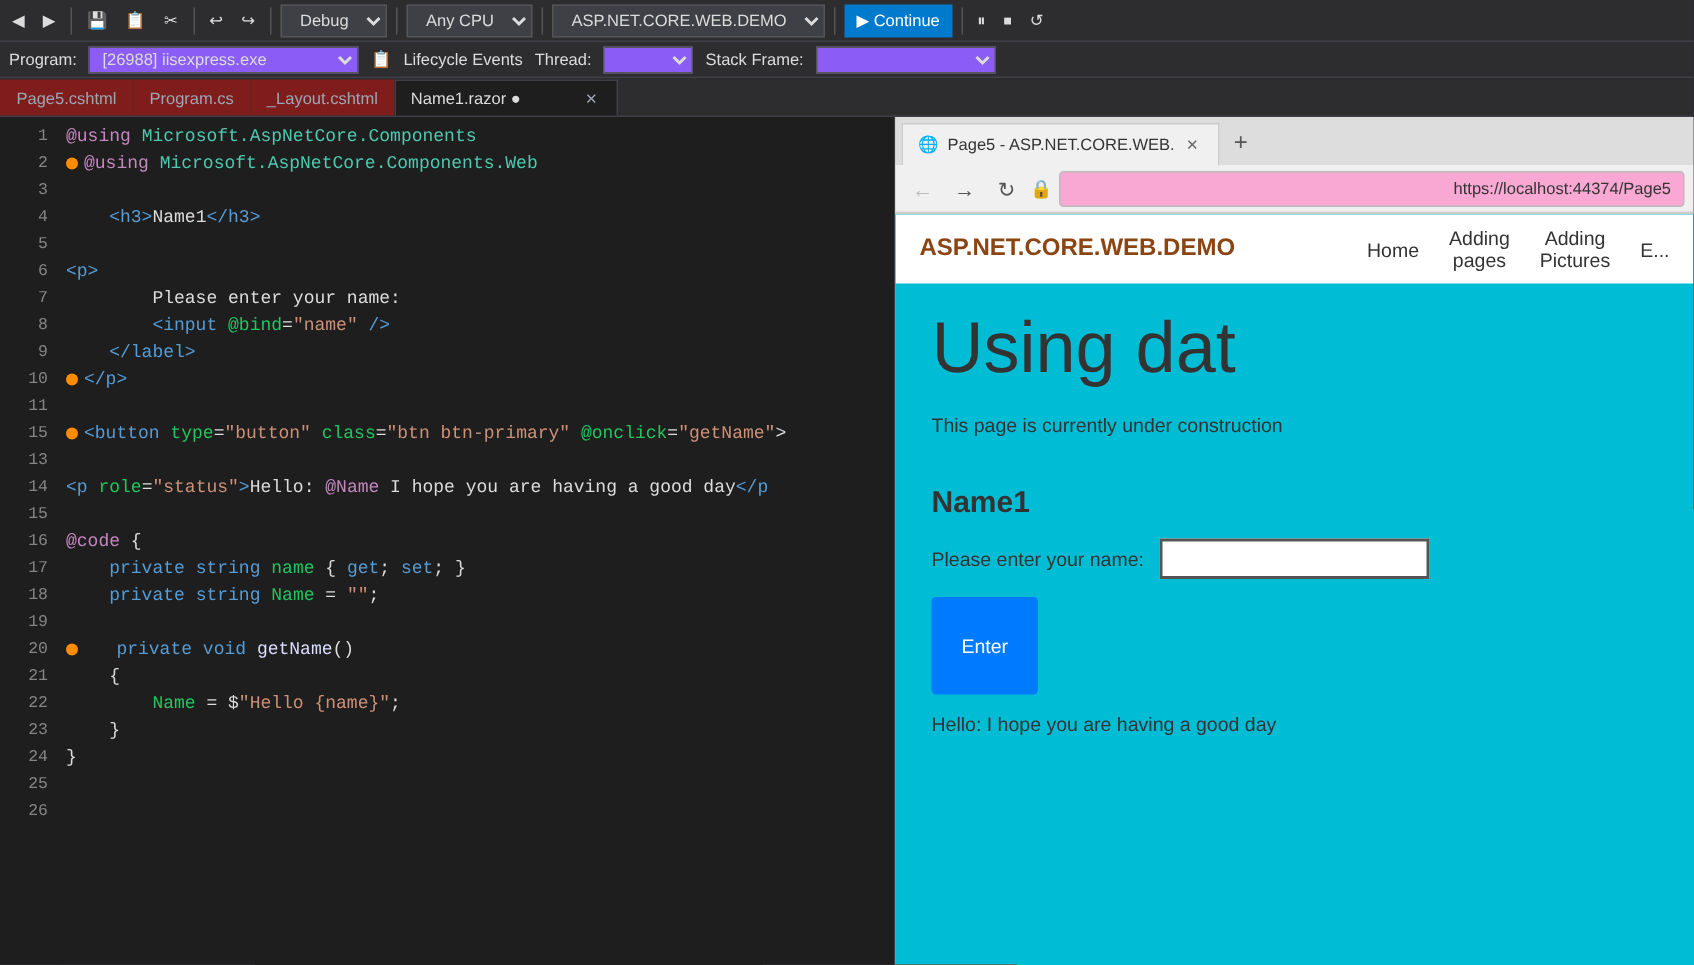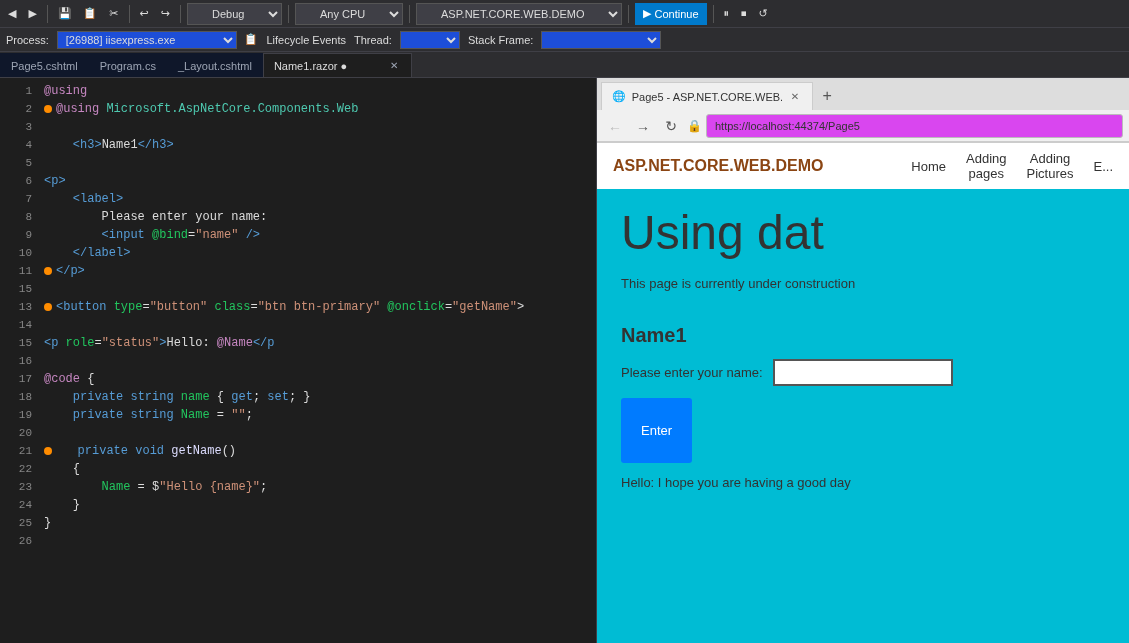--- a/index.html
+++ b/index.html
@@ -27,21 +27,21 @@
       align-items: center;
       gap: 2px;
       height: 22px;
     }
     .toolbar-sep { width: 1px; background: #555; height: 18px; margin: 0 2px; }
     .toolbar-dropdown {
       background: #3f3f46;
       border: 1px solid #555;
       color: #dcdcdc;
       font-size: 11px;
-      padding: 2px 20px;
+      padding: 2px 8px;
       height: 22px;
       cursor: pointer;
     }
     .continue-btn {
       background: #007acc;
       border: none;
       color: white;
       padding: 2px 8px;
       font-size: 11px;
       cursor: pointer;
@@ -57,21 +57,21 @@
       border-bottom: 1px solid #3f3f46;
       height: 24px;
       display: flex;
       align-items: center;
       padding: 0 6px;
       gap: 8px;
       font-size: 11px;
       flex-shrink: 0;
     }
     .process-bar select {
-      background: #1d4ed8;
+      background: #8b5cf6;
       border: 1px solid #555;
       color: #dcdcdc;
       font-size: 11px;
       height: 18px;
       padding: 0 4px;
     }
 
     
     .tab-bar {
       background: #2d2d30;
@@ -85,21 +85,21 @@
       height: 24px;
       padding: 0 10px;
       display: flex;
       align-items: center;
       font-size: 11px;
       cursor: pointer;
       border: 1px solid transparent;
       border-bottom: none;
       gap: 6px;
       color: #9da5b4;
-      background: #0f172a;
+      background: #7f1d1d;
     }
     .tab.active {
       background: #1e1e1e;
       color: #dcdcdc;
       border-color: #3f3f46;
       border-bottom-color: #1e1e1e;
       gap: 40px;
     }
     .tab-close {
       font-size: 10px;
@@ -252,22 +252,23 @@
       border-radius: 3px;
     }
     .nav-btn.disabled { color: #bbb; cursor: default; }
     .address-bar {
       flex: 1;
       height: 24px;
       border: 1px solid #bbb;
       border-radius: 3px;
       padding: 0 8px;
       font-size: 11px;
-      background: #d946ef;
+      background: #f9a8d4;
       color: #333;
+      text-align: right;
     }
 
     
     .browser-content {
       flex: 1;
       background: #00bcd4;
       overflow: hidden;
       display: flex;
       flex-direction: column;
     }
@@ -365,21 +366,21 @@
     <span>▶</span>
     <span>Continue</span>
   </button>
   <div class="toolbar-sep"></div>
   <button class="toolbar-btn">⏸</button>
   <button class="toolbar-btn">⏹</button>
   <button class="toolbar-btn">↺</button>
 </div>
 
 <div class="process-bar">
-  <span>Process:</span>
+  <span>Program:</span>
   <select class="toolbar-dropdown" style="min-width:180px;">
     <option>[26988] iisexpress.exe</option>
   </select>
   <span>📋</span>
   <span>Lifecycle Events</span>
   <span>Thread:</span>
   <select class="toolbar-dropdown" style="min-width:60px;"></select>
   <span>Stack Frame:</span>
   <select class="toolbar-dropdown" style="min-width:120px;"></select>
 </div>
@@ -428,42 +429,39 @@
         <div class="line-number">21</div>
         <div class="line-number">22</div>
         <div class="line-number">23</div>
         <div class="line-number">24</div>
         <div class="line-number">25</div>
         <div class="line-number">26</div>
       </div>
       <div class="code-lines">
 
         <div class="code-line">
-          <span class="directive">@using</span><span class="plain"> </span>
+          <span class="directive">@using</span><span class="plain"> </span><span class="cls">Microsoft.AspNetCore.Components</span>
         </div>
 
         <div class="code-line">
           <span style="display:inline-block;width:8px;height:8px;background:#ff8c00;border-radius:50%;margin-right:4px;vertical-align:middle;"></span><span class="directive">@using</span><span class="plain"> </span><span class="cls">Microsoft.AspNetCore.Components.Web</span>
         </div>
 
         <div class="code-line">&nbsp;</div>
 
         <div class="code-line">
           <span class="plain">&nbsp;&nbsp;&nbsp;&nbsp;</span><span class="tag">&lt;h3&gt;</span><span class="plain">Name1</span><span class="tag">&lt;/h3&gt;</span>
         </div>
 
         <div class="code-line">&nbsp;</div>
 
         <div class="code-line">
           <span class="tag">&lt;p&gt;</span>
         </div>
 
-        <div class="code-line">
-          <span class="plain">&nbsp;&nbsp;&nbsp;&nbsp;</span><span class="tag">&lt;label&gt;</span>
-        </div>
 
         <div class="code-line">
           <span class="plain">&nbsp;&nbsp;&nbsp;&nbsp;&nbsp;&nbsp;&nbsp;&nbsp;Please enter your name:</span>
         </div>
 
         <div class="code-line">
           <span class="plain">&nbsp;&nbsp;&nbsp;&nbsp;&nbsp;&nbsp;&nbsp;&nbsp;</span><span class="tag">&lt;input</span><span class="plain"> </span><span class="attr">@bind</span><span class="plain">=</span><span class="str">"name"</span><span class="plain"> </span><span class="tag">/&gt;</span>
         </div>
 
         <div class="code-line">
@@ -476,21 +474,21 @@
 
         <div class="code-line">&nbsp;</div>
 
         <div class="code-line" style="overflow:hidden;">
           <span style="display:inline-block;width:8px;height:8px;background:#ff8c00;border-radius:50%;margin-right:4px;vertical-align:middle;"></span><span class="tag">&lt;button</span><span class="plain"> </span><span class="attr">type</span><span class="plain">=</span><span class="str">"button"</span><span class="plain"> </span><span class="attr">class</span><span class="plain">=</span><span class="str">"btn btn-primary"</span><span class="plain"> </span><span class="attr">@onclick</span><span class="plain">=</span><span class="str">"getName"</span><span class="plain">&gt;</span>
         </div>
 
         <div class="code-line">&nbsp;</div>
 
         <div class="code-line" style="overflow:hidden;">
-          <span class="tag">&lt;p</span><span class="plain"> </span><span class="attr">role</span><span class="plain">=</span><span class="str">"status"</span><span class="tag">&gt;</span><span class="plain">Hello: </span><span class="directive">@Name</span><span class="tag">&lt;/p</span>
+          <span class="tag">&lt;p</span><span class="plain"> </span><span class="attr">role</span><span class="plain">=</span><span class="str">"status"</span><span class="tag">&gt;</span><span class="plain">Hello: </span><span class="directive">@Name</span><span class="plain"> I hope you are having a good day</span><span class="tag">&lt;/p</span>
         </div>
 
         <div class="code-line">&nbsp;</div>
 
         <div class="code-line">
           <span class="directive">@code</span><span class="plain"> {</span>
         </div>
 
         <div class="code-line">
           <span class="plain">&nbsp;&nbsp;&nbsp;&nbsp;</span><span class="kw">private</span><span class="plain"> </span><span class="kw">string</span><span class="plain"> </span><span class="attr">name</span><span class="plain"> { </span><span class="kw">get</span><span class="plain">; </span><span class="kw">set</span><span class="plain">; }</span>

